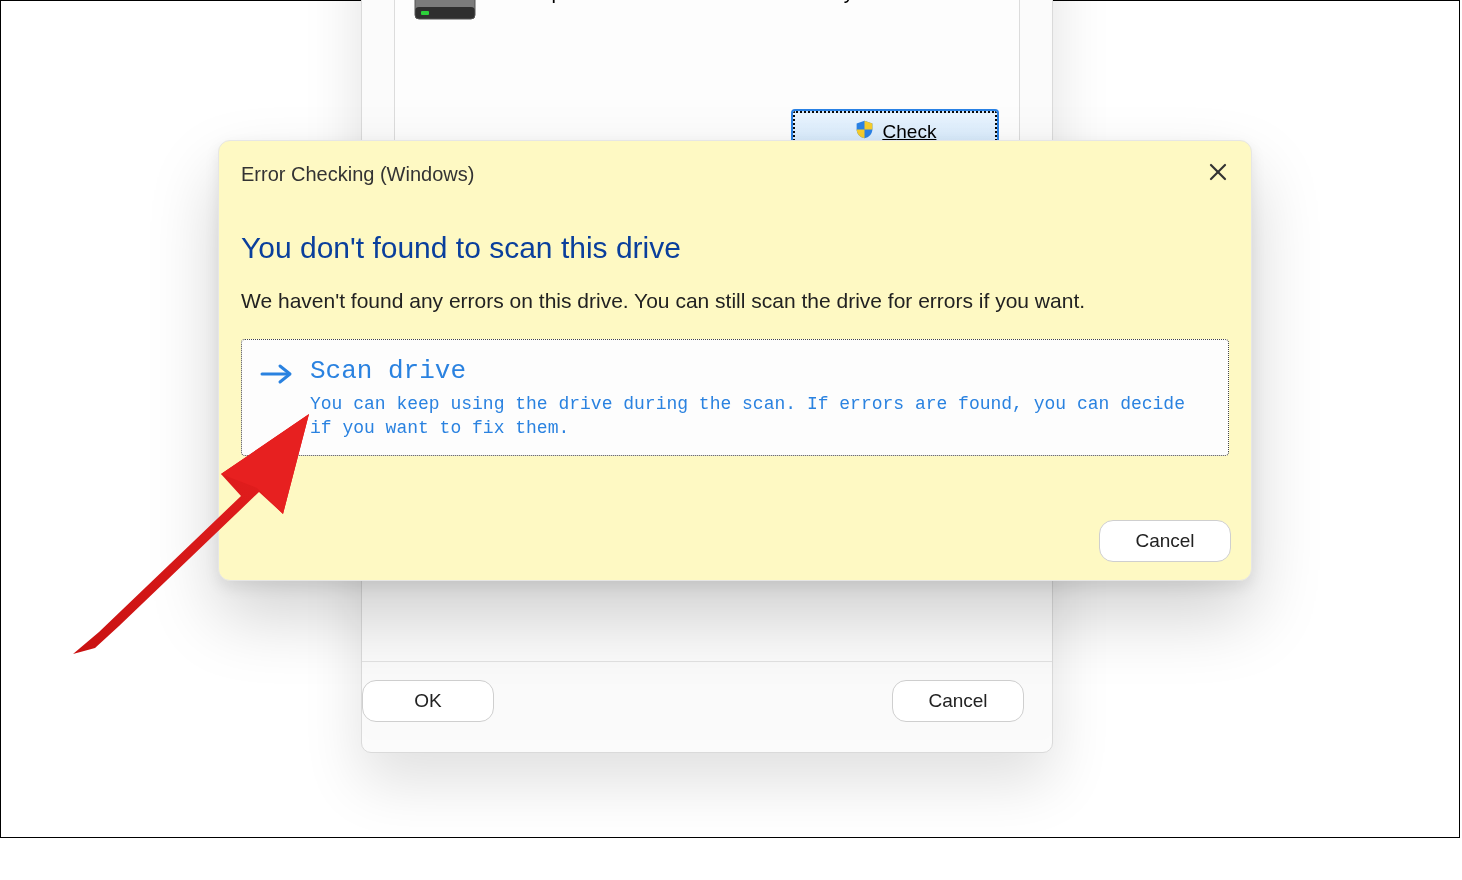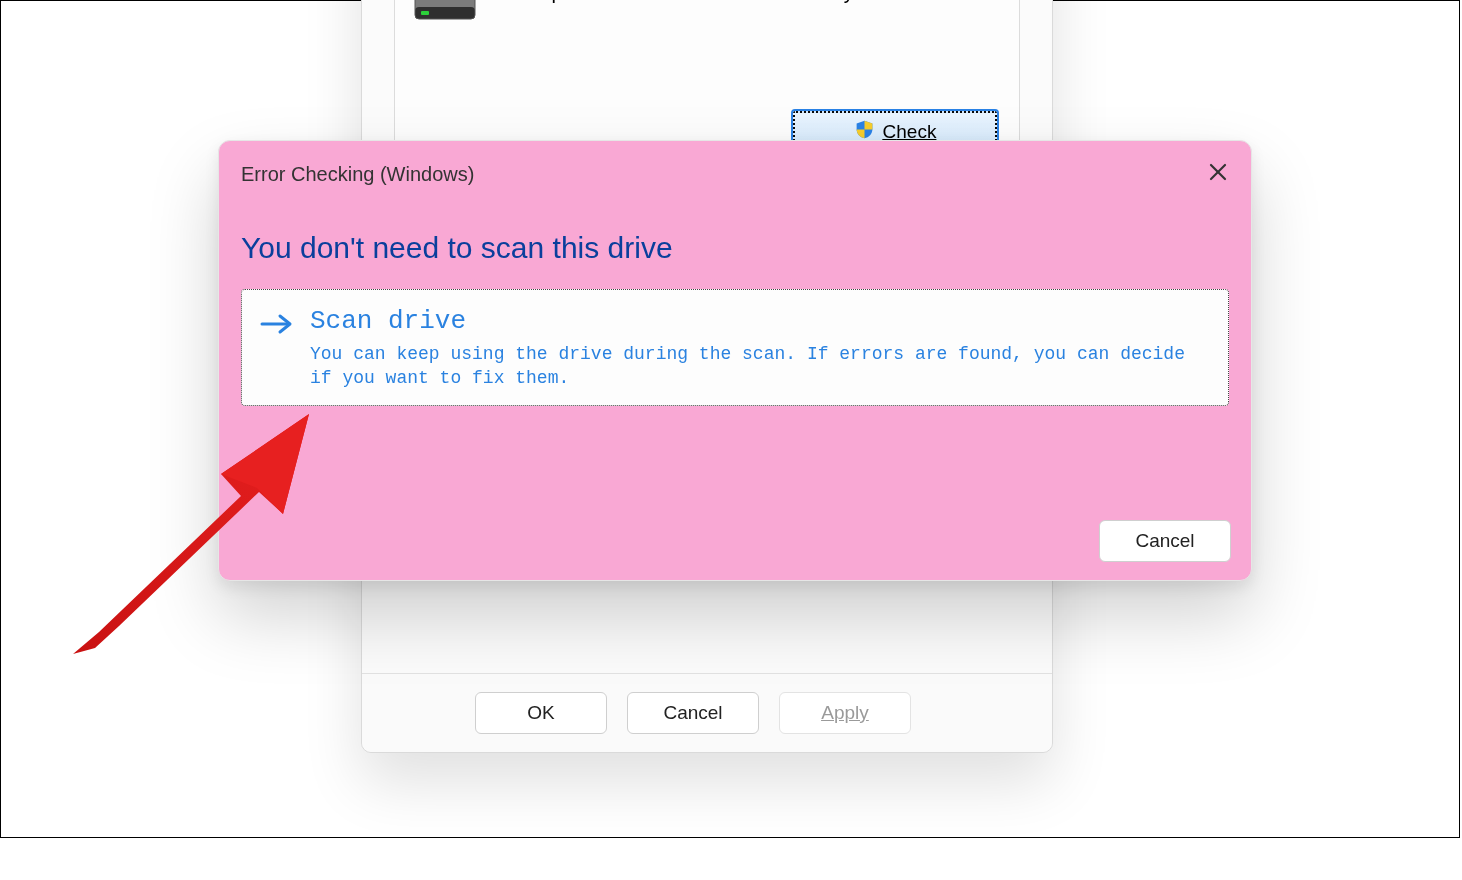--- a/index.html
+++ b/index.html
@@ -79,38 +79,38 @@
     font-size: 19px;
     color: #000;
     cursor: pointer;
   }
   .check-btn .acc { text-decoration: underline; }
 
   .props-footer {
     position: absolute;
     left: 0;
     right: 0;
-    bottom: 0;
+    bottom: 12px;
     height: 78px;
     display: flex;
-    justify-content: center;
+    justify-content: space-between;
     align-items: center;
     gap: 20px;
     padding-right: 28px;
     border-top: 1px solid #e2e2e2;
     background: #fafafa;
     border-bottom-left-radius: 10px;
     border-bottom-right-radius: 10px;
   }
   .win-btn {
     min-width: 130px;
     height: 40px;
     border: 1px solid #cfcfcf;
     background: #ffffff;
-    border-radius: 6px;
+    border-radius: 14px;
     font-size: 19px;
     color: #222;
     display: flex;
     align-items: center;
     justify-content: center;
     cursor: pointer;
   }
   .win-btn.disabled {
     color: #9a9a9a;
     border-color: #e3e3e3;
@@ -118,21 +118,21 @@
   }
   .win-btn.disabled .acc { text-decoration: underline; }
 
   
   .dialog {
     position: absolute;
     left: 217px;
     top: 139px;
     width: 1032px;
     height: 439px;
-    background: #f9a8d4;
+    background: #fef9c3;
     border: 1px solid #e6e6e6;
     border-radius: 12px;
     box-shadow: 0 35px 70px rgba(0,0,0,0.18), 0 6px 15px rgba(0,0,0,0.08);
   }
   .dialog-title {
     position: absolute;
     left: 22px;
     top: 22px;
     font-size: 20px;
     color: #333;
@@ -228,37 +228,35 @@
             </svg>
           </span>
           <span><span class="acc"><span style="text-decoration:underline">C</span>heck</span></span>
         </div>
       </div>
     </div>
 
     <div class="props-footer">
       <div class="win-btn">OK</div>
       <div class="win-btn">Cancel</div>
-      <div class="win-btn disabled">
-        <span class="acc"><span style="text-decoration:underline">A</span>pply</span>
-      </div>
     </div>
   </div>
 
   <div class="dialog">
     <div class="dialog-title">Error Checking (Windows)</div>
     <div class="close-x">
       <svg width="18" height="18" viewBox="0 0 18 18">
         <line x1="2" y1="2" x2="16" y2="16" stroke="#333" stroke-width="2.2" stroke-linecap="round"></line>
         <line x1="16" y1="2" x2="2" y2="16" stroke="#333" stroke-width="2.2" stroke-linecap="round"></line>
       </svg>
     </div>
 
     <div class="dlg-body">
-      <div class="dlg-heading">You don't need to scan this drive</div>
+      <div class="dlg-heading">You don't found to scan this drive</div>
+      <div class="dlg-desc">We haven't found any errors on this drive. You can still scan the drive for errors if you want.</div>
 
       <div class="cmd-link">
         <div style="flex:0 0 auto; margin-top:6px;">
           <svg width="34" height="24" viewBox="0 0 34 24">
             <line x1="2" y1="12" x2="28" y2="12" stroke="#2a82e0" stroke-width="3" stroke-linecap="round"></line>
             <polyline points="20,4 30,12 20,20" fill="none" stroke="#2a82e0" stroke-width="3" stroke-linecap="round" stroke-linejoin="round"></polyline>
           </svg>
         </div>
         <div style="flex:1;">
           <div class="cmd-title">Scan drive</div>

